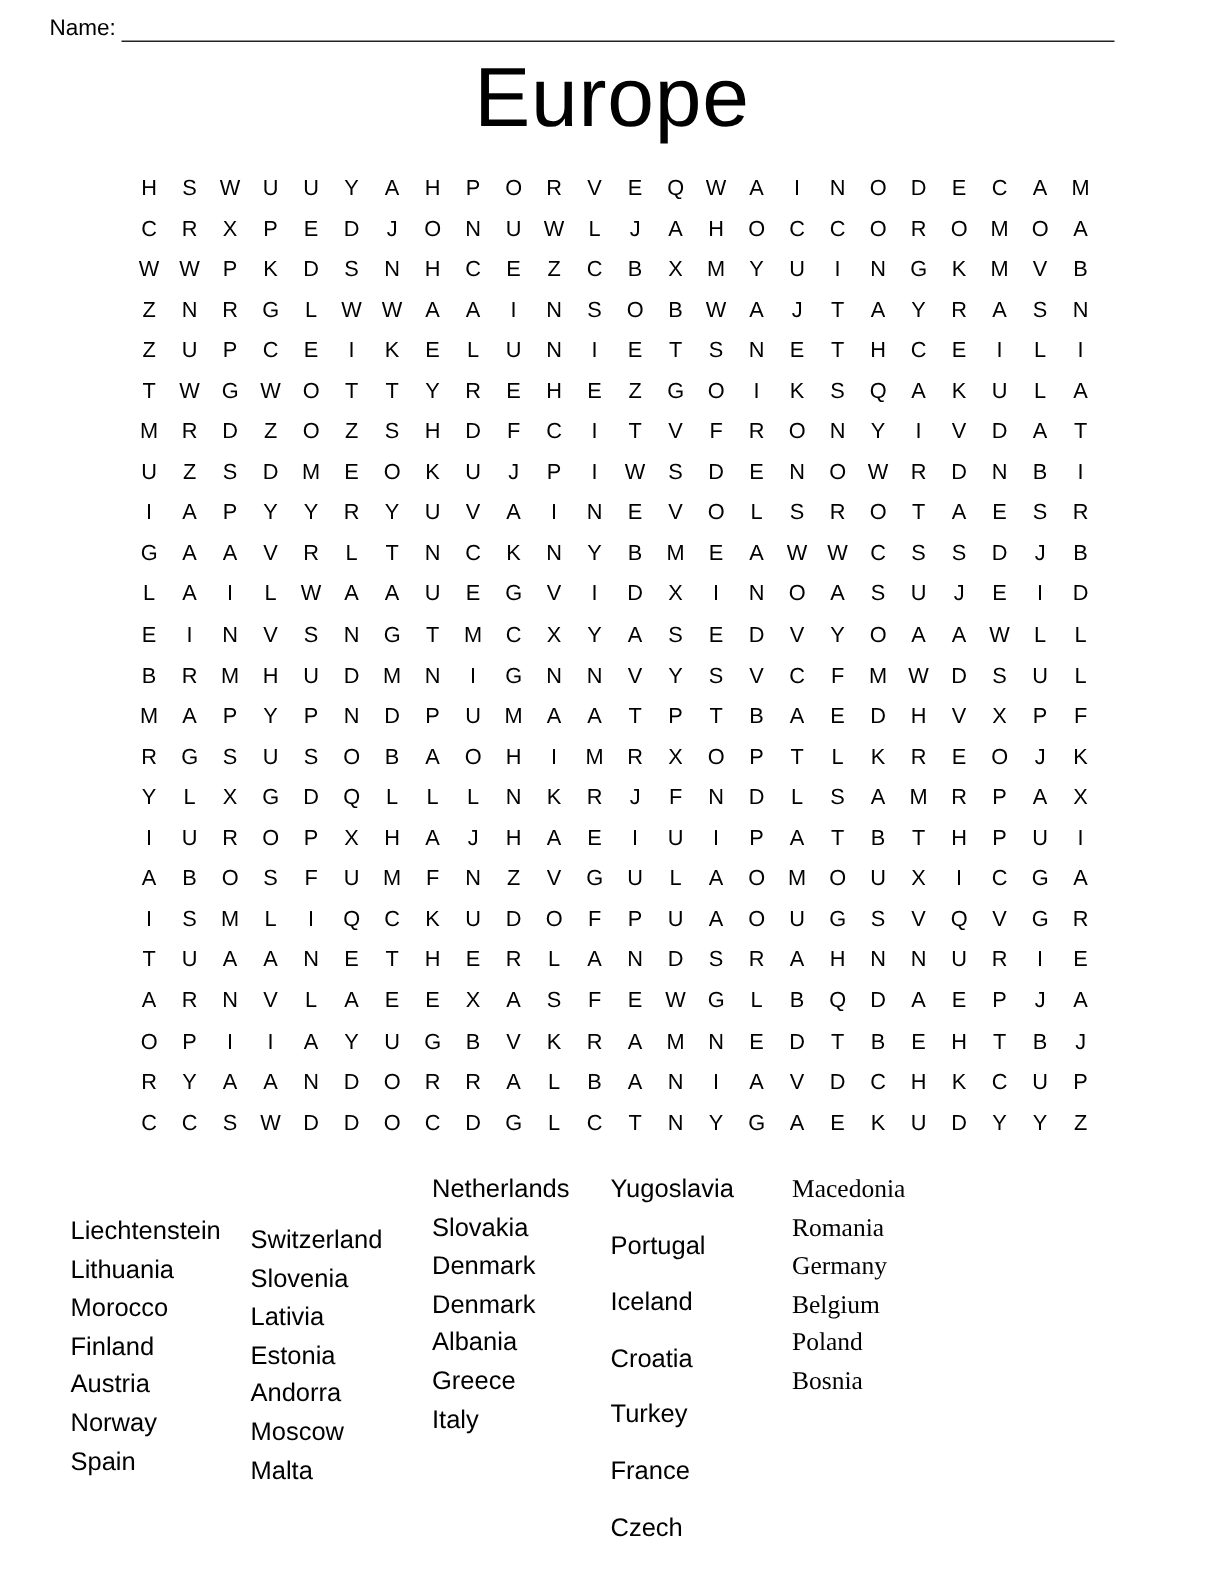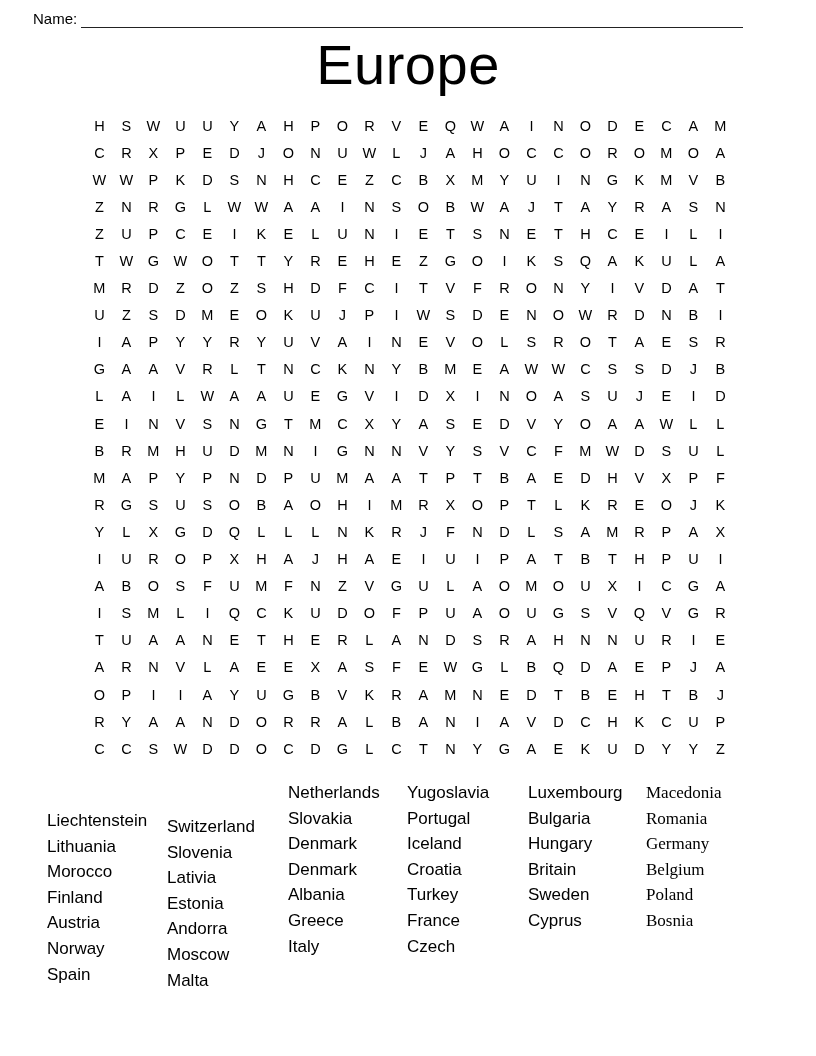--- a/index.html
+++ b/index.html
@@ -81,21 +81,21 @@
     display: flex;
     align-items: flex-start;
   }
   .word-col {
     display: flex;
     flex-direction: column;
   }
   .word-col.c0 { width: 120px; margin-top: 28px; }
   .word-col.c1 { width: 121px; margin-top: 34px; }
   .word-col.c2 { width: 119px; }
-  .word-col.c3 { width: 121px; }
+  .word-col.c3 { width: 121px; gap: 12px; }
   .word-col.c4 { width: 118px; }
   .word-col.c5 { width: 131px; font-family: Liberation Serif, serif; }
   .word-item {
     font-size: 17px;
     line-height: 25.6px;
     white-space: nowrap;
   }
 </style>
 </head>
 <body>
@@ -764,28 +764,20 @@
     </div>
     <div class="word-col c3">
       <div class="word-item">Yugoslavia</div>
       <div class="word-item">Portugal</div>
       <div class="word-item">Iceland</div>
       <div class="word-item">Croatia</div>
       <div class="word-item">Turkey</div>
       <div class="word-item">France</div>
       <div class="word-item">Czech</div>
     </div>
-    <div class="word-col c4">
-      <div class="word-item">Luxembourg</div>
-      <div class="word-item">Bulgaria</div>
-      <div class="word-item">Hungary</div>
-      <div class="word-item">Britain</div>
-      <div class="word-item">Sweden</div>
-      <div class="word-item">Cyprus</div>
-    </div>
     <div class="word-col c5">
       <div class="word-item">Macedonia</div>
       <div class="word-item">Romania</div>
       <div class="word-item">Germany</div>
       <div class="word-item">Belgium</div>
       <div class="word-item">Poland</div>
       <div class="word-item">Bosnia</div>
     </div>
   </div>
 

